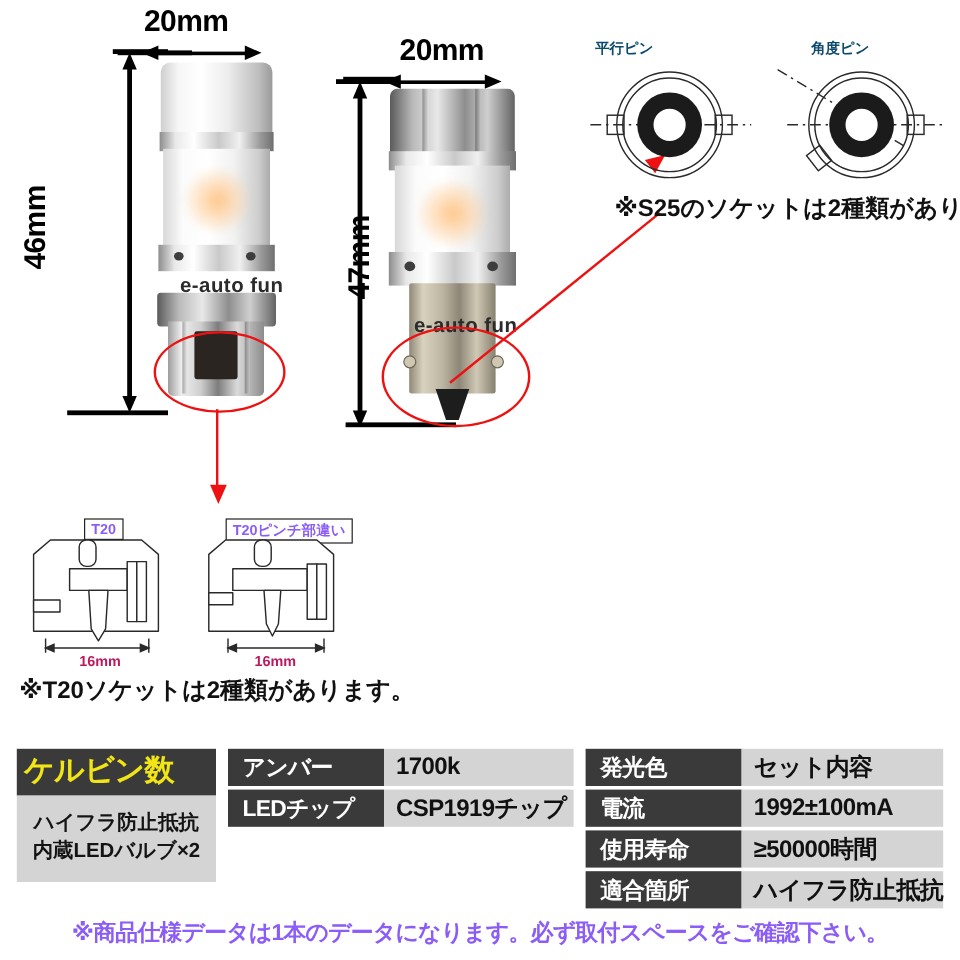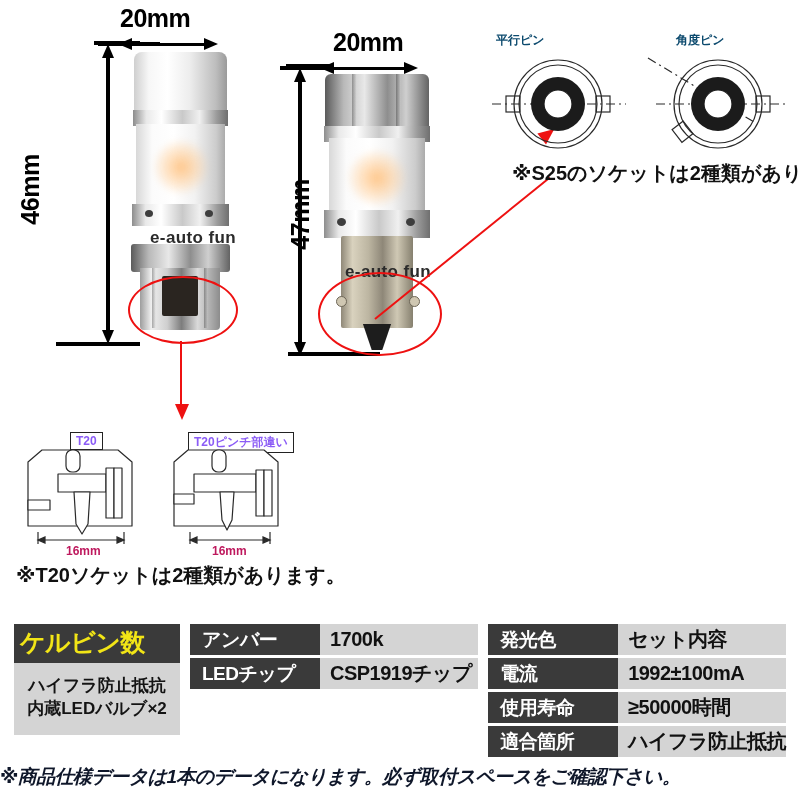--- a/index.html
+++ b/index.html
@@ -239,27 +239,26 @@
     font-size: 20px;
     font-weight: 700;
     display: flex; align-items: center;
     padding-left: 10px;
     letter-spacing: -0.5px;
     white-space: nowrap;
   }
   .warning {
     position: absolute;
     left: 0; right: 0; top: 764px;
-    text-align: left;
-    color: #0f172a;
+    text-align: center;
+    color: #8b5cf6;
     font-size: 19px;
     font-weight: 700;
     letter-spacing: -0.6px;
     white-space: nowrap;
-    font-style: italic;
   }
 </style>
 </head>
 <body>
 
 <div class="stage">
 
   <div>
 
     <div class="dim-label abs" style="left:120px; top:4px;">20mm</div>

